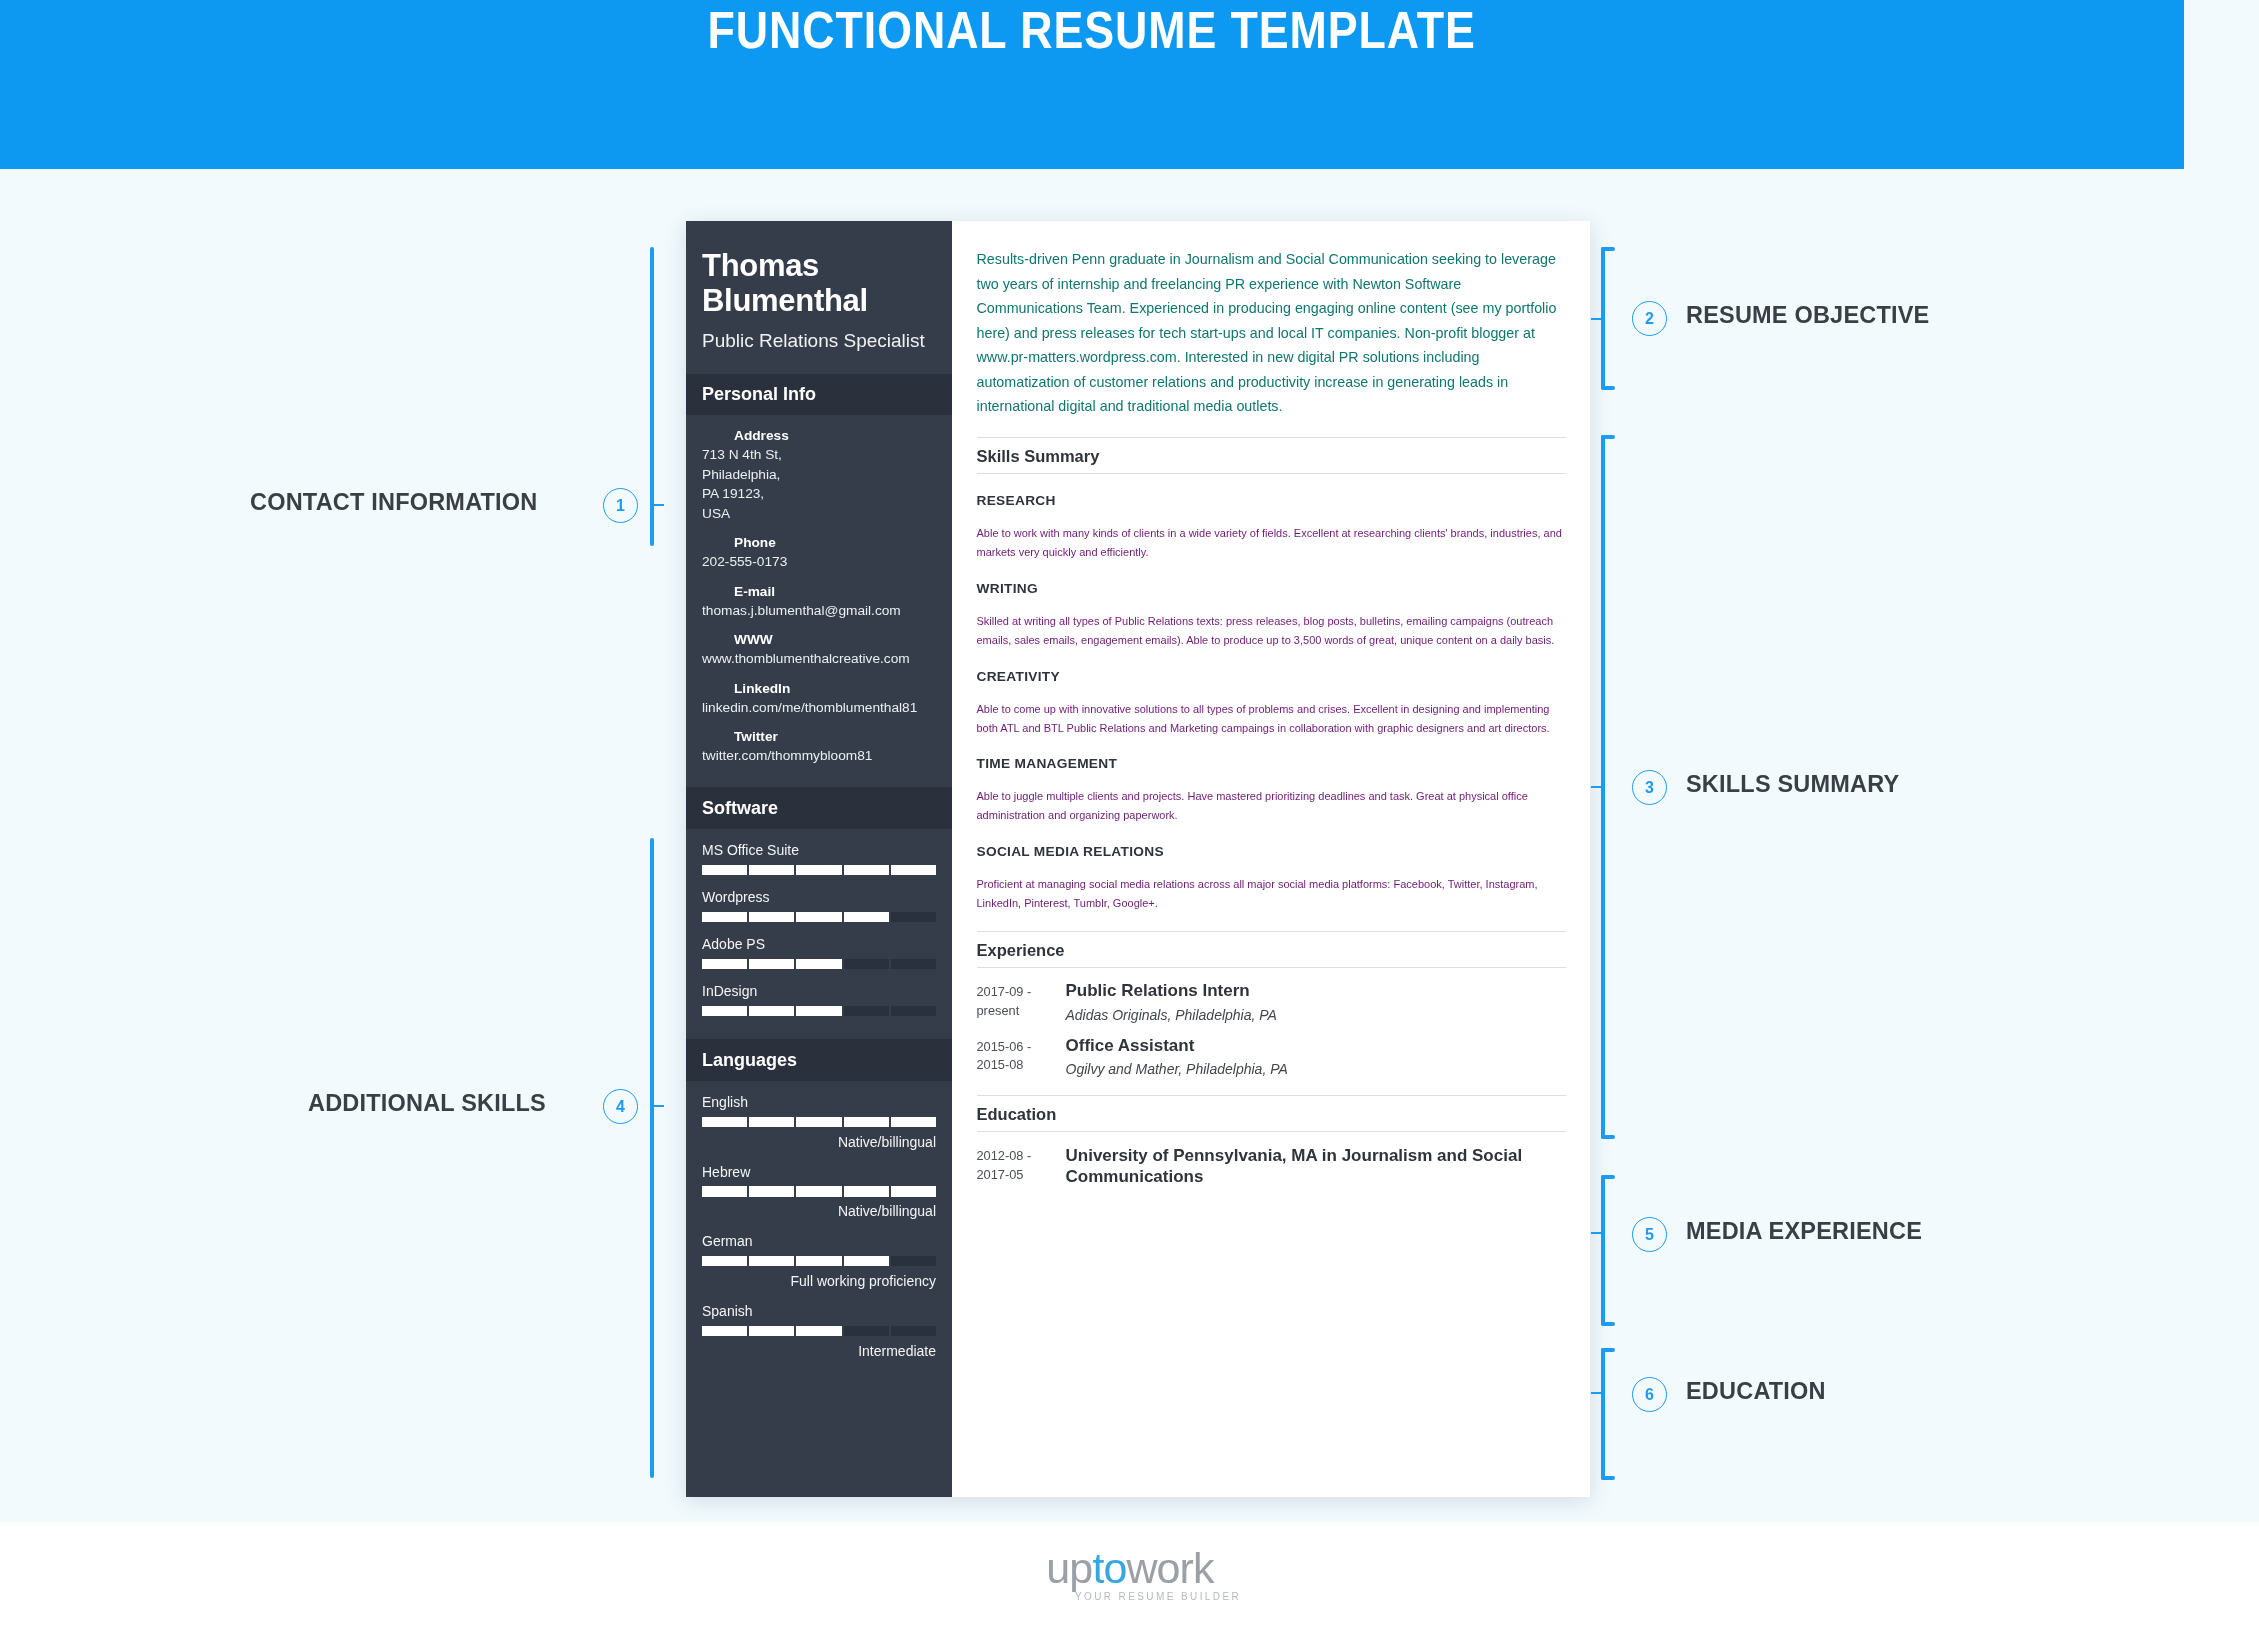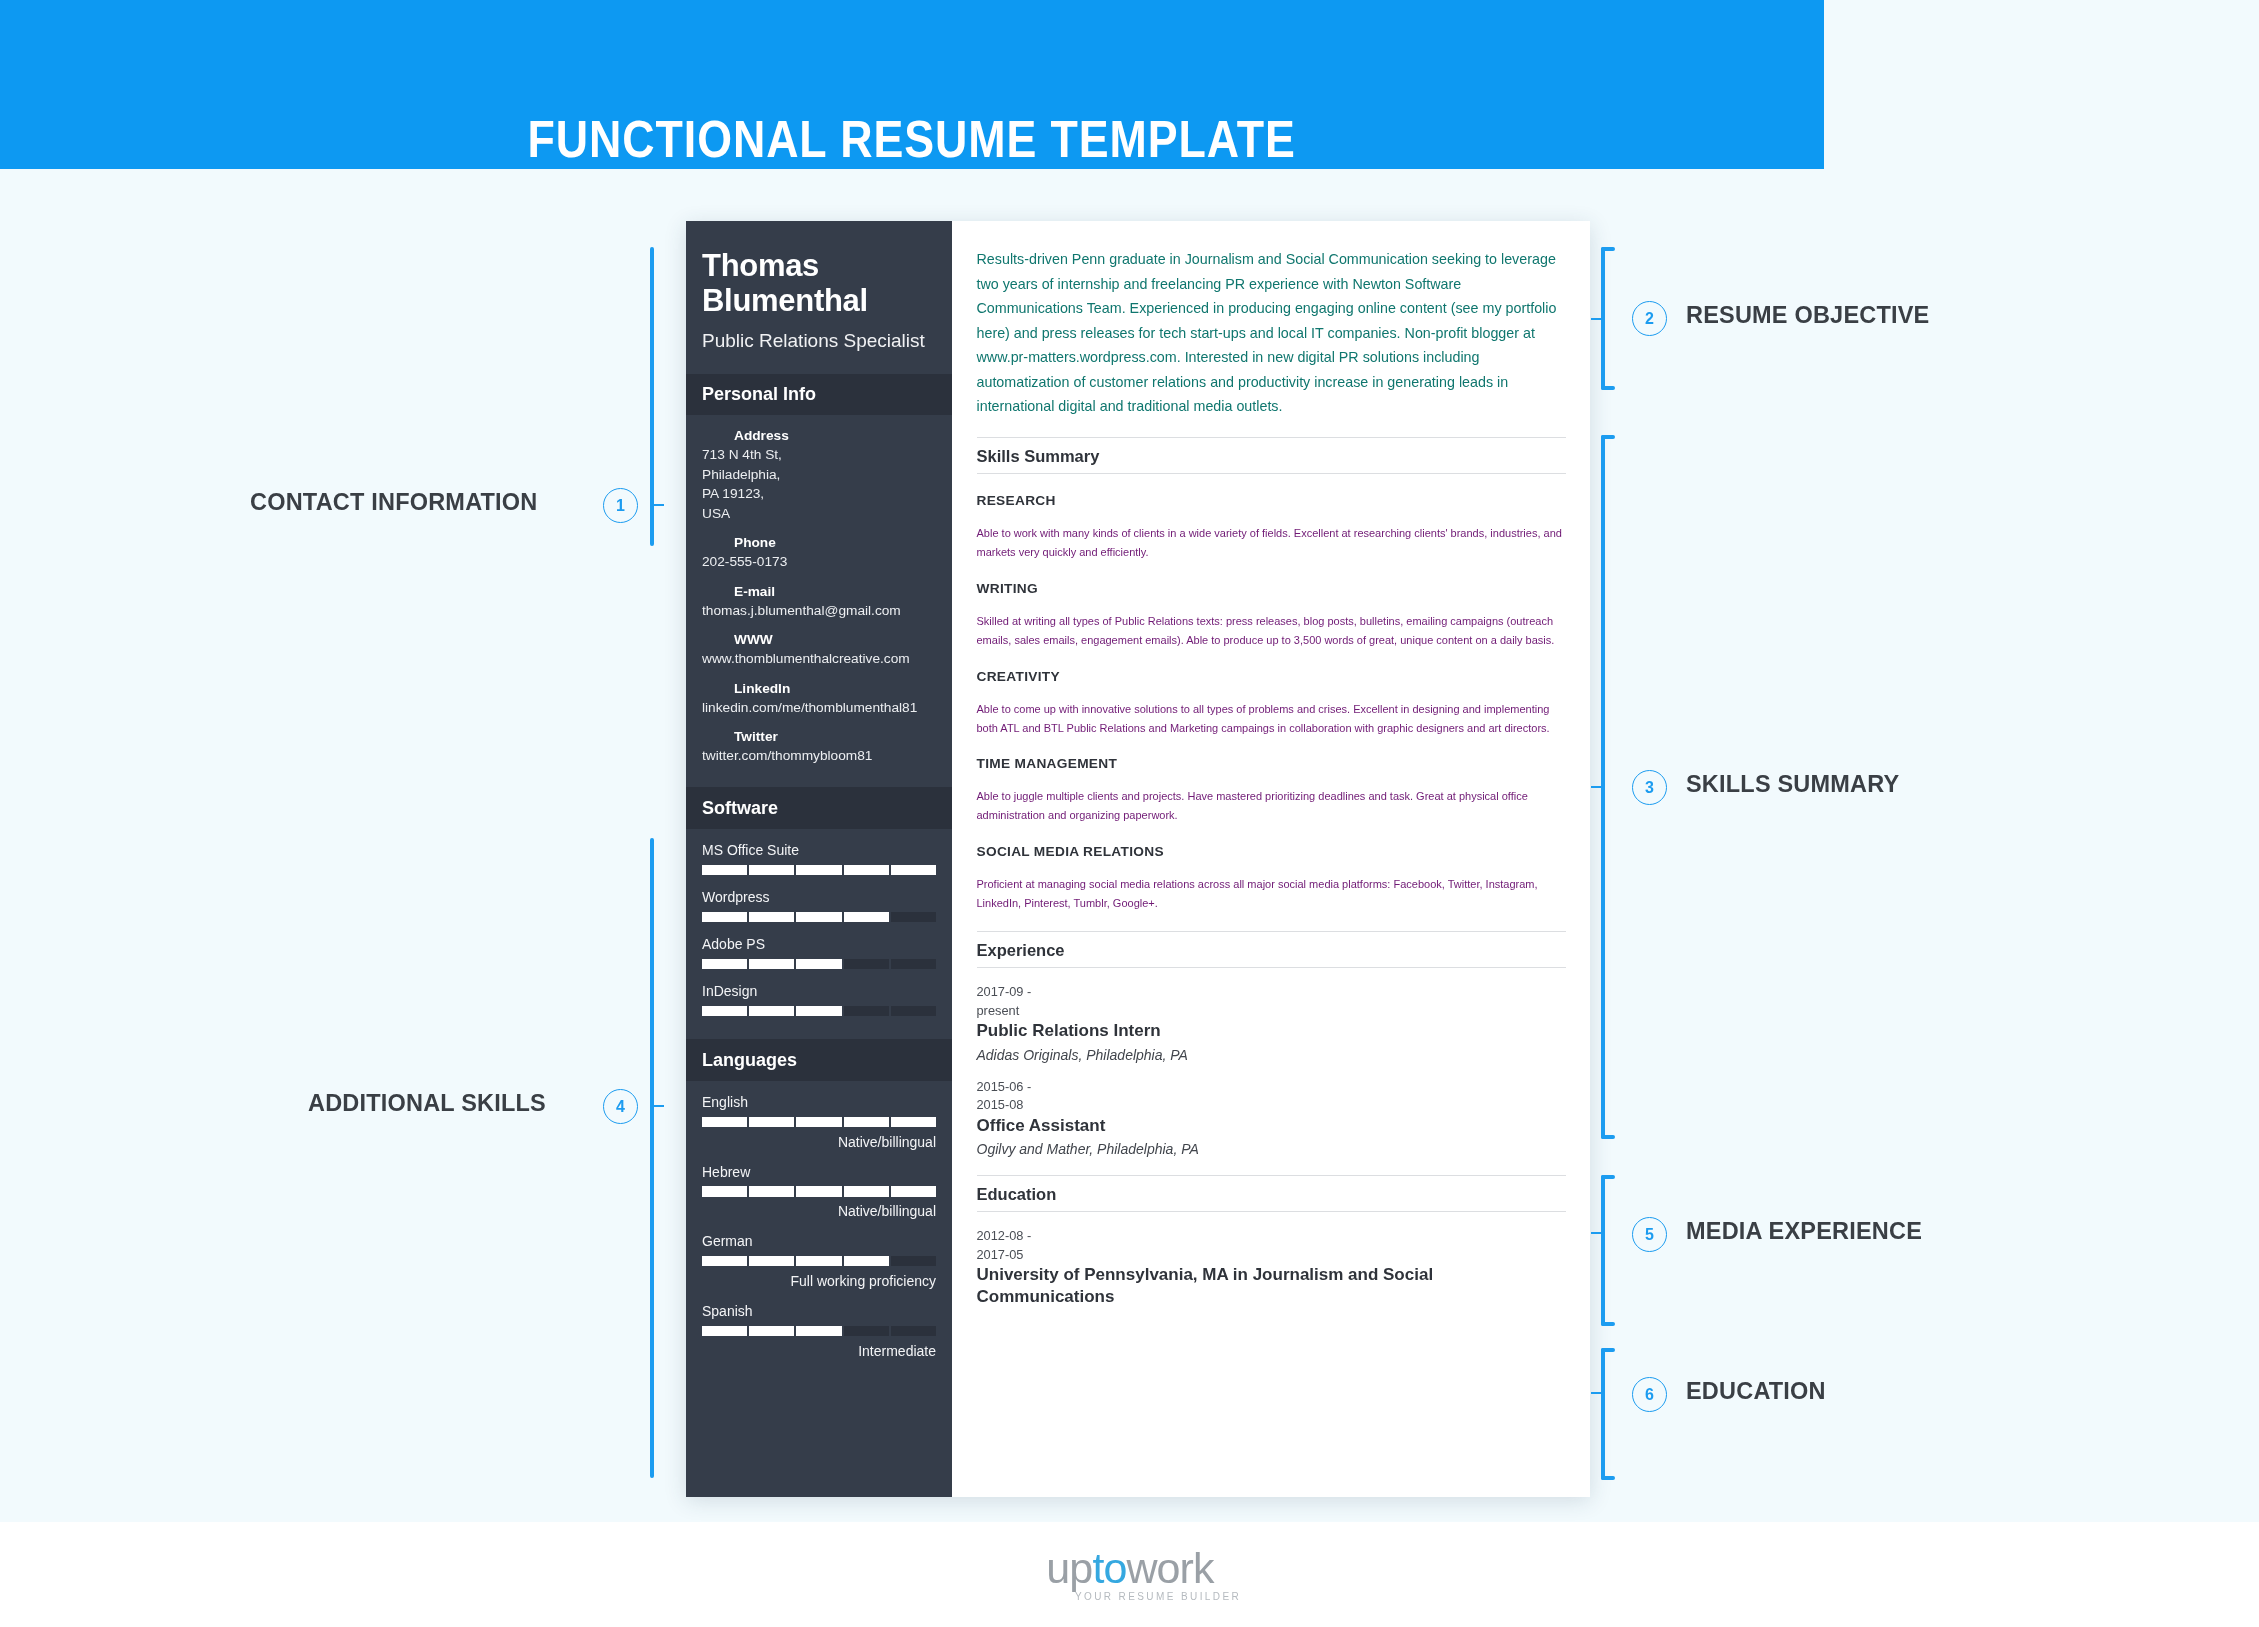--- a/index.html
+++ b/index.html
@@ -6,22 +6,22 @@
   html, body {
     width: 2260px; height: 1627px;
     background: #f2fafd;
     font-family: "Liberation Sans", sans-serif;
     overflow: hidden;
   }
   .page { position: relative; width: 2260px; height: 1627px; background: #f2fafd; }
 
   
   .banner {
-    position: absolute; left: 0; top: 0; width: 1824px; height: 169px;
-    background: #0d99f2; display: flex; align-items: flex-end; justify-content: center;
+    position: absolute; left: 0; top: 0; width: 2184px; height: 169px;
+    background: #0d99f2; display: flex; align-items: flex-start; justify-content: center;
   }
   .banner-title {
     color: #ffffff; font-size: 52px; font-weight: bold; letter-spacing: 1.1px;
     transform: scaleX(0.86); transform-origin: center;
     white-space: nowrap;
   }
 
   
   .resume-card {
     position: absolute; left: 686px; top: 221px; width: 904px; height: 1276px;
@@ -66,21 +66,21 @@
     border-top: 0.9px solid #dcdee1; border-bottom: 0.9px solid #dcdee1;
     padding: 8.5px 0 7.5px 0; margin: 18px 0 0 0;
   }
   .skill-block { margin-top: 19px; }
   .skill-head {
     font-size: 13.7px; font-weight: bold; letter-spacing: 0.3px; color: #2f333a;
     margin-bottom: 16px;
   }
   .skill-text { font-size: 11px; line-height: 1.72; color: #701a75; }
 
-  .entry { display: flex; margin-top: 12.2px; flex-direction: column; }
+  .entry { display: flex; margin-top: 12.2px; }
   .entry-date {
     width: 89px; flex-shrink: 0; font-size: 12.8px; line-height: 1.45; color: #4a4e55;
     padding-top: 2.8px;
   }
   .entry-title { font-size: 17px; font-weight: bold; color: #2f333a; line-height: 1.28; }
   .entry-sub { font-size: 14px; font-style: italic; color: #41454c; margin-top: 4.7px; }
 
   
   .ann-label {
     position: absolute; font-size: 23.5px; font-weight: bold; color: #3a3f45;

